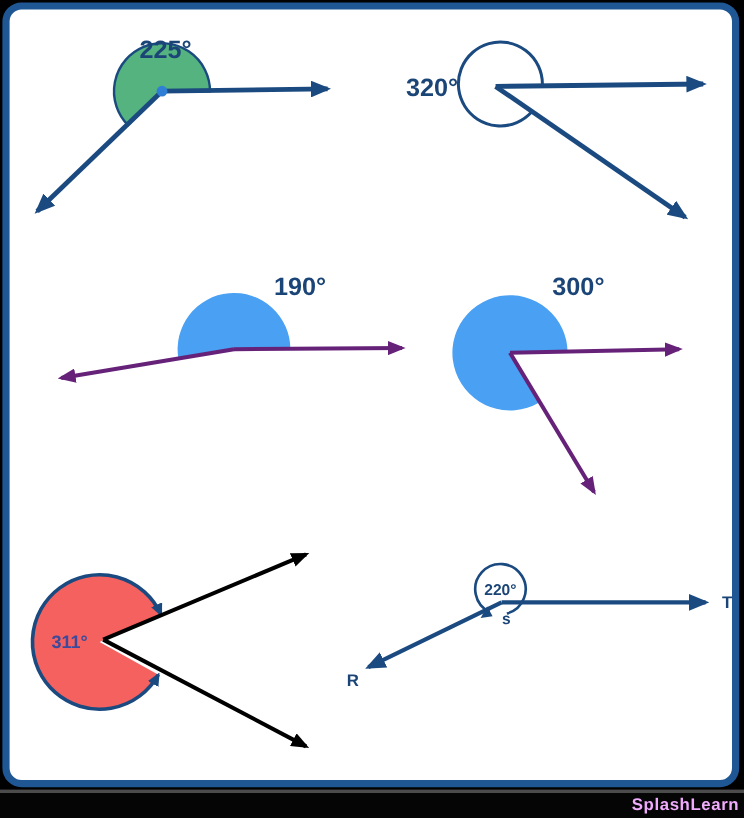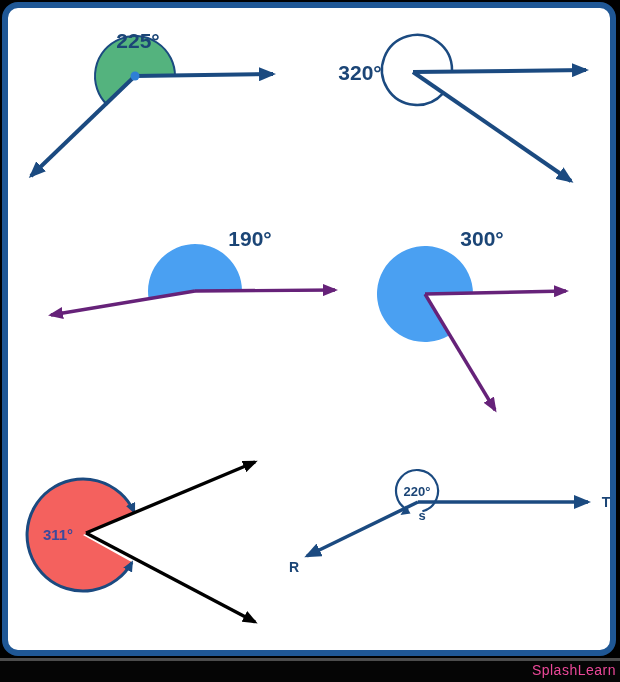--- a/index.html
+++ b/index.html
@@ -11,22 +11,22 @@
     position:absolute; left:2px; top:2px; width:614px; height:654px;
     background:#ffffff; border:6px solid #1f5795; border-radius:16px;
   }
   .footer-line {
     position:absolute; left:0; top:658px; width:620px; height:3px; background:#4c4c4c;
   }
   .footer {
     position:absolute; left:0; top:661px; width:620px; height:21px; background:#050505;
   }
   .watermark {
-    position:absolute; right:4px; top:662px; font-size:14px; font-weight:normal;
-    color:#ec4899; letter-spacing:0.5px;
+    position:absolute; right:4px; top:662px; font-size:14px; font-weight:bold;
+    color:#f0abfc; letter-spacing:0.5px;
   }
   svg.fig { position:absolute; overflow:visible; }
   text { font-family:"Liberation Sans", sans-serif; font-weight:bold; }
   .lbl-big   { font-size:21px; fill:#1b4576; }
   .lbl-med   { font-size:15px; fill:#3b4a9c; }
   .lbl-small { font-size:13px; fill:#1b4576; }
   .lbl-pt    { font-size:14px; fill:#1b4576; }
 </style>
 </head>
 <body>

